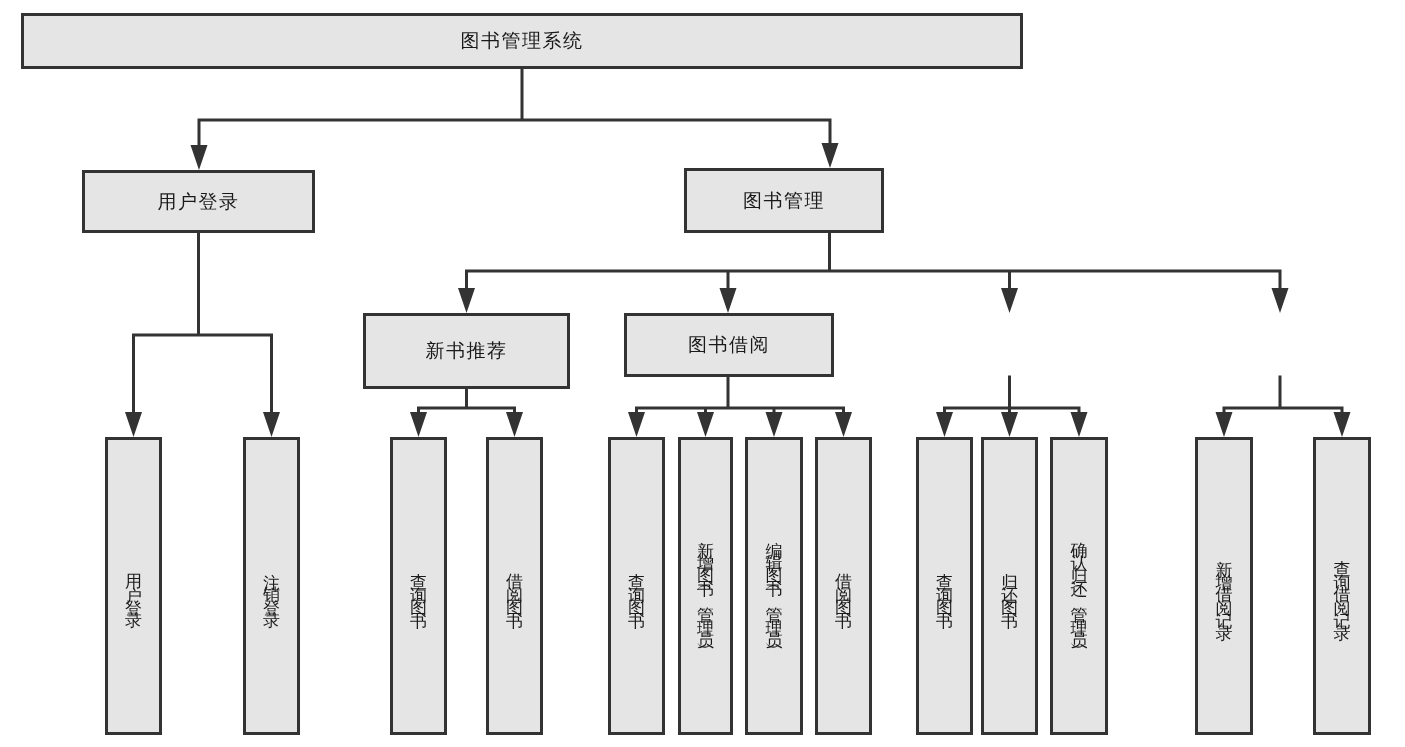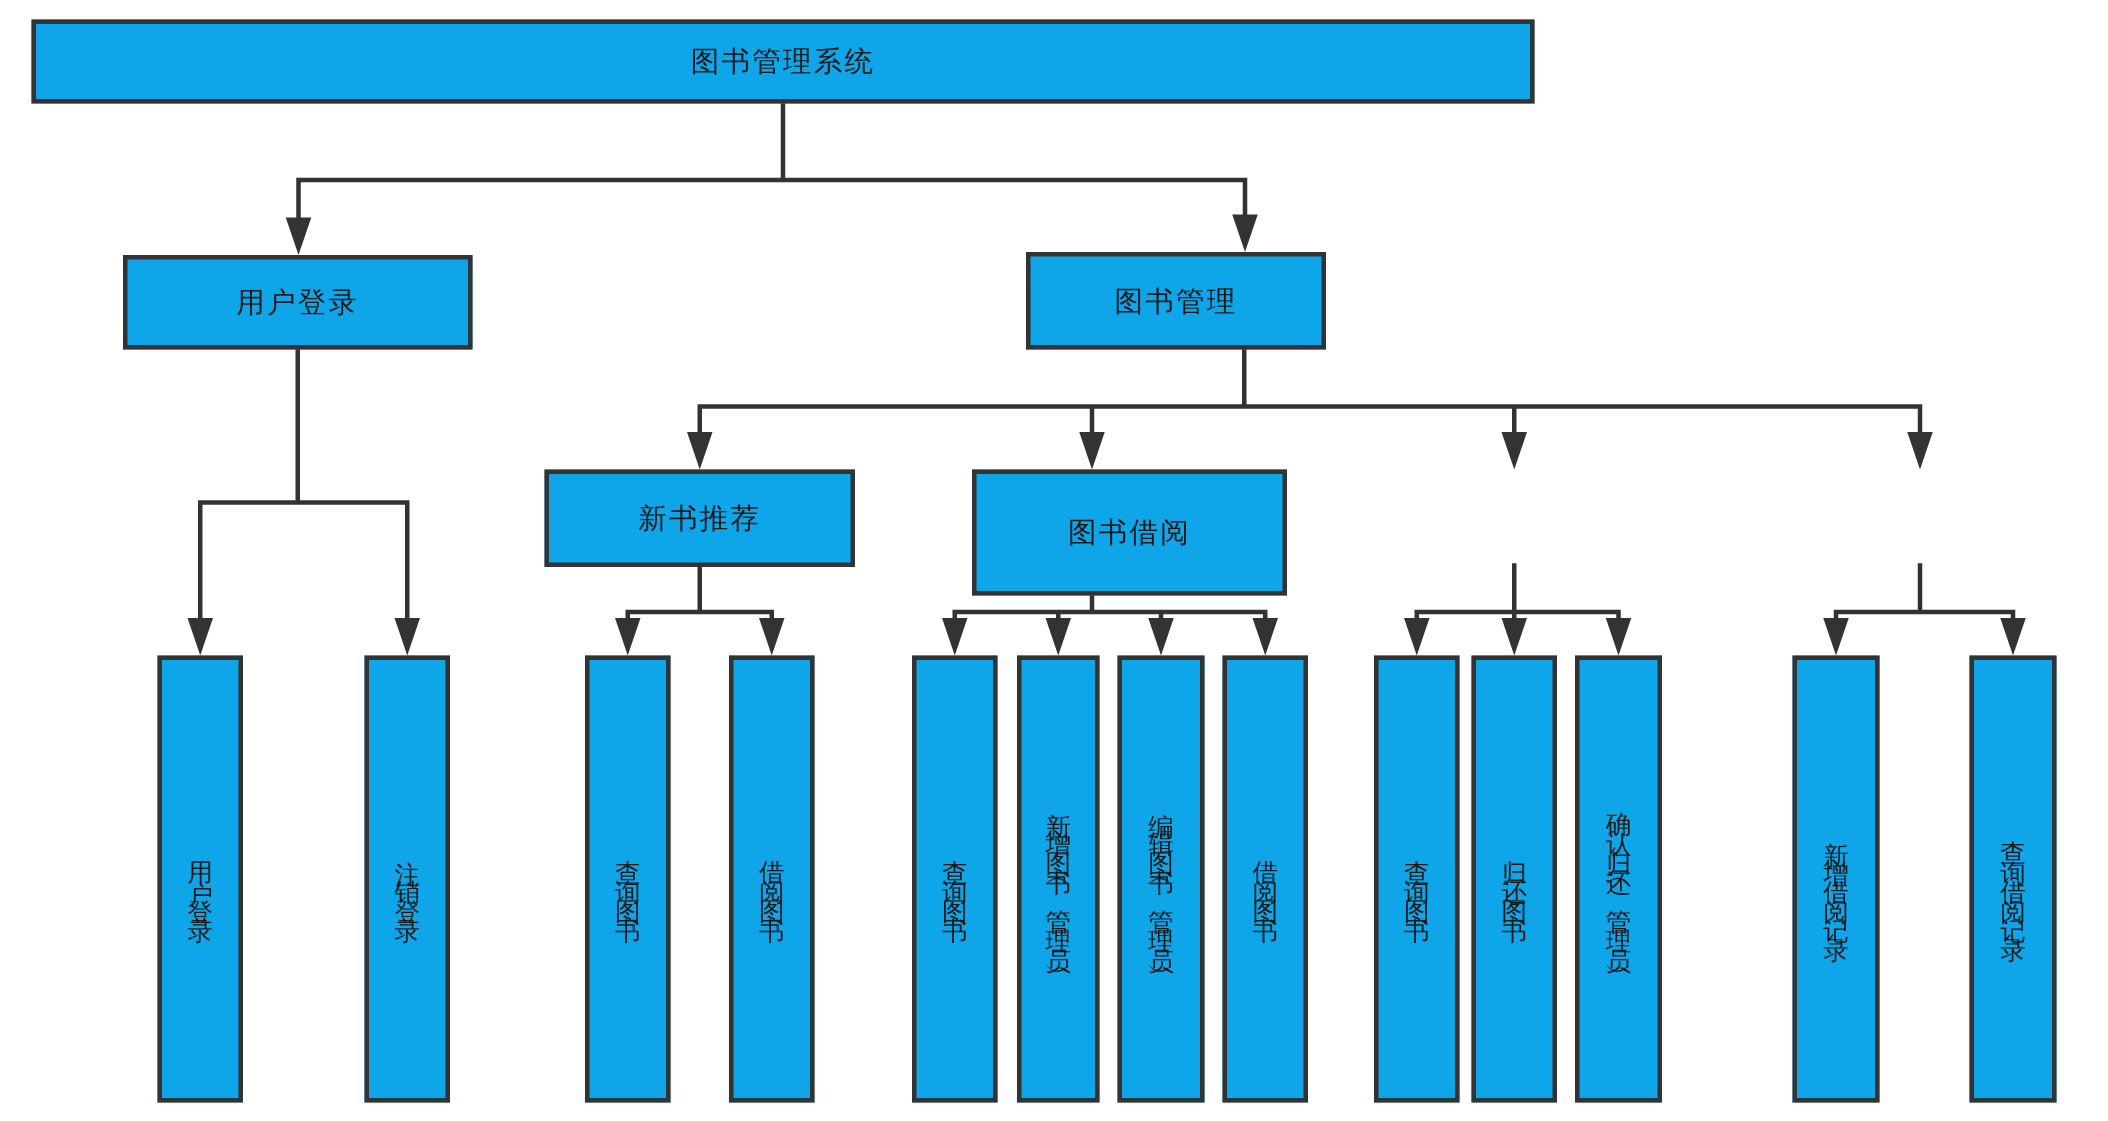--- a/index.html
+++ b/index.html
@@ -7,21 +7,21 @@
     position:relative;
     width:1405px;height:747px;
     background:var(--background,#ffffff);
     font-family:"Liberation Sans","DejaVu Sans",sans-serif;
     overflow:hidden;
   }
   .connector-layer{position:absolute;left:0;top:0;z-index:1;}
   .node{
     position:absolute;box-sizing:border-box;z-index:2;
     border:3px solid var(--line,#333333);
-    background:#0ea5e9;
+    background:#e5e5e5;
     color:var(--text,#1a1a1a);
     display:flex;align-items:center;justify-content:center;
   }
   .node.h{font-size:19px;letter-spacing:1.5px;white-space:nowrap;}
   .node.v{
     writing-mode:vertical-rl;
     text-orientation:mixed;
     font-size:17px;
     letter-spacing:13px;
     line-height:1;
@@ -41,22 +41,22 @@
   <svg class="connector-layer" width="1405" height="747" viewBox="0 0 1405 747">
       <path d="M522 69V120M199 120H830M199 120V147M830 120V145M198.5 233V335M133.5 335H271.5M133.5 335V414M271.5 335V414M829.5 233V271M466.5 271H1280M466.5 271V290M728 271V290M1009.5 271V290M1280 271V290M466.5 377V408M418.5 408H514.5M418.5 408V414M514.5 408V414M728 377V408M636.5 408H843.5M636.5 408V414M705.5 408V414M774 408V414M843.5 408V414M1009.5 377V408M944.5 408H1079M944.5 408V414M1009.5 408V414M1079 408V414M1280 377V408M1224 408H1342M1224 408V414M1342 408V414" fill="none" stroke="#333333" stroke-width="3" stroke-linecap="square"></path>
       <path d="M190.5 145L207.5 145L199 170ZM821.5 143L838.5 143L830 168ZM125 412L142 412L133.5 437ZM263 412L280 412L271.5 437ZM458 288L475 288L466.5 313ZM719.5 288L736.5 288L728 313ZM1001 288L1018 288L1009.5 313ZM1271.5 288L1288.5 288L1280 313ZM410 412L427 412L418.5 437ZM506 412L523 412L514.5 437ZM628 412L645 412L636.5 437ZM697 412L714 412L705.5 437ZM765.5 412L782.5 412L774 437ZM835 412L852 412L843.5 437ZM936 412L953 412L944.5 437ZM1001 412L1018 412L1009.5 437ZM1070.5 412L1087.5 412L1079 437ZM1215.5 412L1232.5 412L1224 437ZM1333.5 412L1350.5 412L1342 437Z" fill="#333333"></path>
     </svg>
 
   <div class="node h" style="left:21px;top:13px;width:1002px;height:56px">图书管理系统</div>
 
   <div class="node h" style="left:82px;top:170px;width:233px;height:63px">用户登录</div>
   <div class="node h" style="left:684px;top:168px;width:200px;height:65px">图书管理</div>
 
-  <div class="node h" style="left:363px;top:313px;width:207px;height:65px">新书推荐</div>
-  <div class="node h" style="left:648px;top:313px;width:210px;height:84px">图书借阅</div>
+  <div class="node h" style="left:363px;top:313px;width:207px;height:76px">新书推荐</div>
+  <div class="node h" style="left:624px;top:313px;width:210px;height:64px">图书借阅</div>
 
   <div class="node v" style="left:105px;top:437px;width:57px;height:298px">用户登录</div>
   <div class="node v" style="left:243px;top:437px;width:57px;height:298px">注销登录</div>
 
   <div class="node v" style="left:390px;top:437px;width:57px;height:298px">查询图书</div>
   <div class="node v" style="left:486px;top:437px;width:57px;height:298px">借阅图书</div>
 
   <div class="node v" style="left:608px;top:437px;width:57px;height:298px">查询图书</div>
   <div class="node v" style="left:678px;top:437px;width:55px;height:298px">新增图书（管理员）</div>
   <div class="node v" style="left:745px;top:437px;width:58px;height:298px">编辑图书（管理员）</div>

